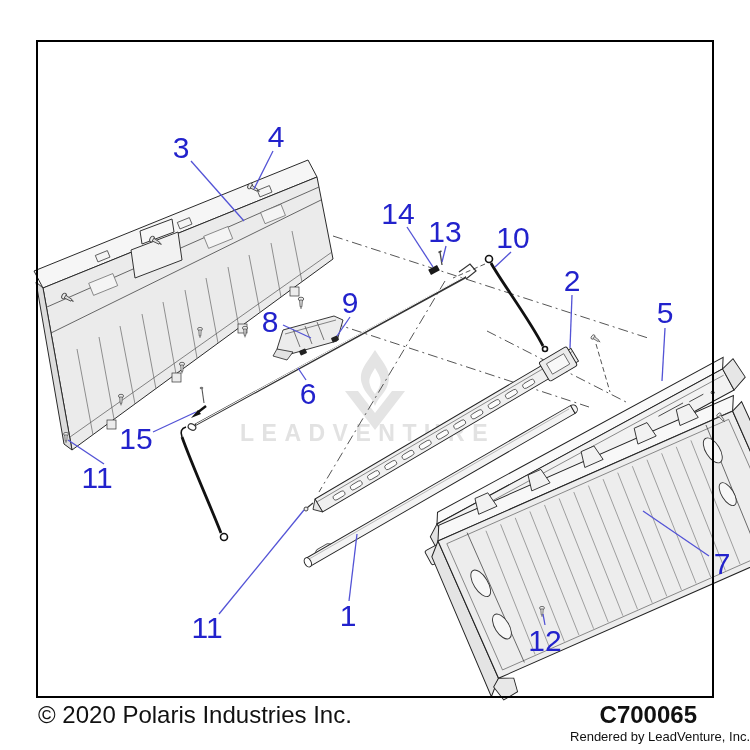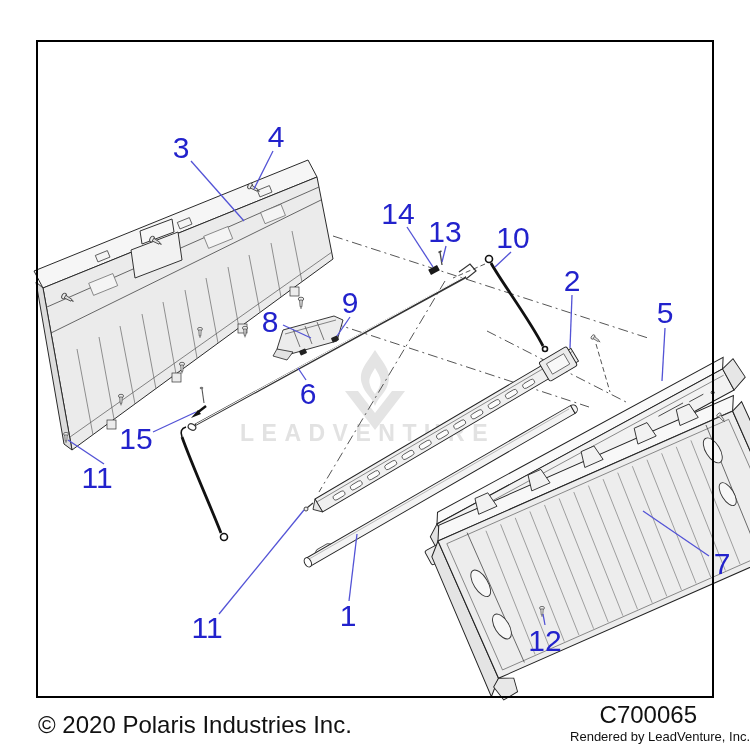--- a/index.html
+++ b/index.html
@@ -3,22 +3,22 @@
 <meta charset="utf-8">
 <style>
   html,body{margin:0;padding:0;background:#fff;}
   .page{position:relative;width:750px;height:750px;background:#fff;overflow:hidden;
         font-family:"Liberation Sans",sans-serif;}
   .frame{position:absolute;left:36px;top:40px;width:678px;height:658px;
          border:2px solid #000;box-sizing:border-box;pointer-events:none;}
   .wm-text{position:absolute;left:240px;top:420px;font-size:23px;font-weight:700;
            letter-spacing:7.5px;color:#e2e2e2;user-select:none;white-space:nowrap;}
   .wm-logo{position:absolute;left:330px;top:345px;}
-  .footer-left{position:absolute;left:38px;top:701px;font-size:24px;color:#111;margin-top:10px;}
-  .footer-right{position:absolute;right:53px;top:701px;font-size:24px;color:#111;}
+  .footer-left{position:absolute;left:38px;top:701px;font-size:24px;color:#111;}
+  .footer-right{position:absolute;right:53px;top:701px;font-size:24px;color:#111;font-weight:bold;}
   .footer-center{position:absolute;left:0;right:0;top:729px;text-align:right;
                  font-size:13px;color:#111;}
   svg#art{position:absolute;left:0;top:0;}
   text.callout{font-family:"Liberation Sans",sans-serif;font-size:30px;
                text-anchor:middle;dominant-baseline:central;cursor:pointer;}
 </style>
 </head>
 <body>
 
 <div class="page">

